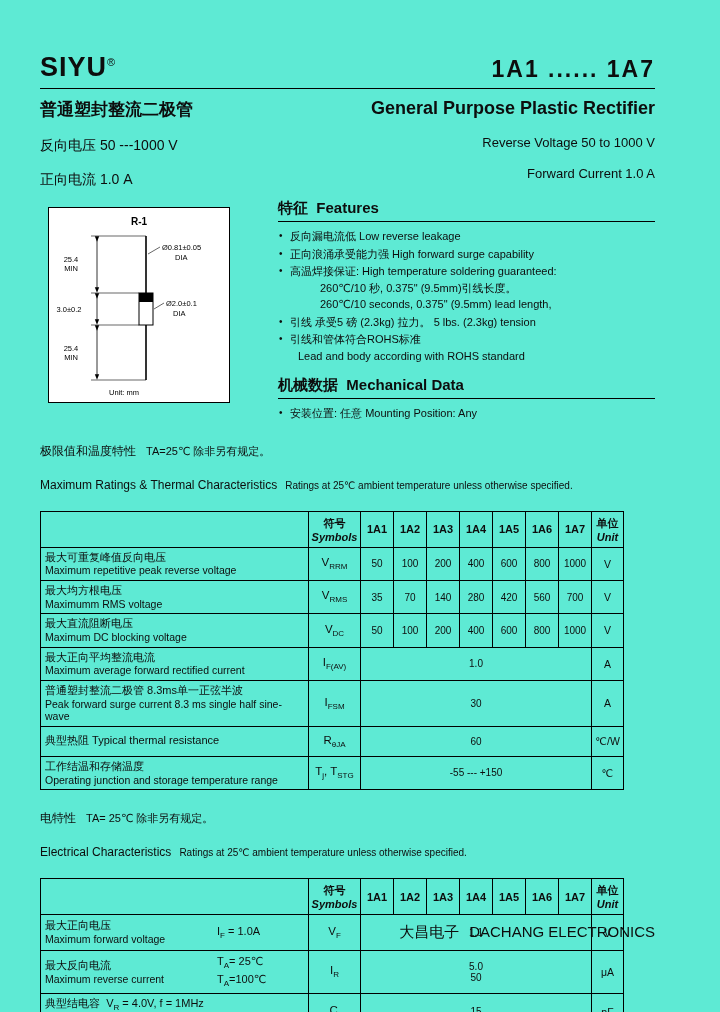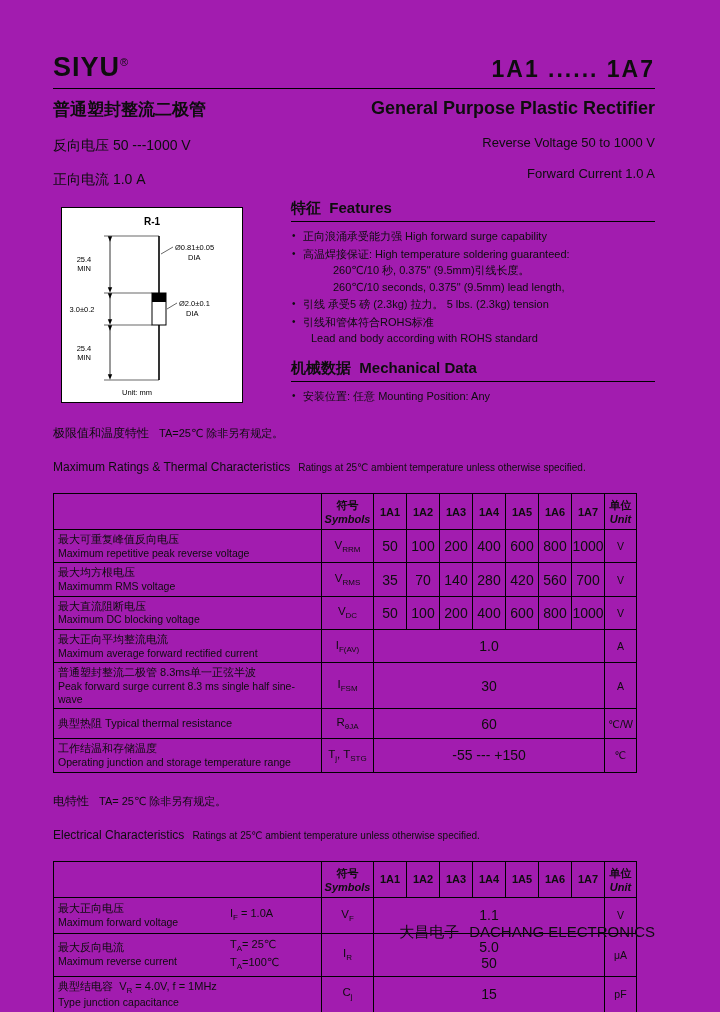--- a/index.html
+++ b/index.html
@@ -1,19 +1,19 @@
 <!DOCTYPE html>
 <html><head>
 <meta charset="utf-8">
 <style>
   * { margin:0; padding:0; box-sizing:border-box; }
   html,body { background:#d9d9d9; }
   body { font-family:"Liberation Sans","DejaVu Sans",sans-serif; color:#0d0d0d; }
-  .page { width:720px; height:1012px; margin:0 auto; background:#a21caf; position:relative;
-          padding:0 65px 0 53px; overflow:hidden; }
+  .page { width:720px; height:1012px; margin:0 auto; background:#5eead4; position:relative;
+          padding:0 65px 0 40px; overflow:hidden; }
 
   
   .topbar { display:flex; justify-content:space-between; align-items:flex-end;
             padding-top:52px; padding-bottom:5px; border-bottom:1.5px solid #000; }
   .brand { font-size:27px; font-weight:bold; letter-spacing:1px; }
   .brand sup { font-size:11px; font-weight:normal; vertical-align:super; }
   .partrange { font-size:23px; font-weight:bold; letter-spacing:2px; }
 
   
   .titleblock { display:flex; justify-content:space-between; margin-top:9px; }
@@ -56,21 +56,21 @@
   
   table.spec { width:583px; border-collapse:collapse; margin-top:18px; table-layout:fixed; }
   table.spec th, table.spec td { border:1px solid #000; }
   table.spec thead th { font-size:11px; font-weight:bold; height:36px; text-align:center; vertical-align:middle; }
   .ital { font-style:italic; }
   td.desc { padding:3px 4px; font-size:11px; vertical-align:middle; }
   td.desc .cn { line-height:1.25; }
   td.desc .en { font-size:10.5px; line-height:1.2; }
   td.sym { text-align:center; font-size:11.5px; vertical-align:middle; }
   sub { font-size:8px; }
-  td.val { text-align:center; font-size:14px; vertical-align:middle; height:30px; }
+  td.val { text-align:center; font-size:10px; vertical-align:middle; height:30px; }
   td.unit { text-align:center; font-size:10.5px; vertical-align:middle; }
   .desc-flex { display:flex; align-items:center; }
   .dtext { width:172px; }
   .cond { font-size:11px; line-height:1.35; }
   table.elec td { height:36px; }
 
   .footer { position:absolute; bottom:70px; right:65px; font-size:15px; }
   .footer .gap { display:inline-block; width:10px; }
 </style>
 </head>
@@ -139,20 +139,23 @@
           <text x="60" y="187" class="dimtxt">Unit:  mm</text>
         </svg>
       </div>
     </div>
 
     <div class="right-col">
       <h3 class="sec-h">
         <span>特征</span>&nbsp;&nbsp;<span>Features</span>
       </h3>
       <ul class="blist">
+        <li>
+            <div>反向漏电流低  Low reverse leakage</div>
+          </li>
         <li>
             <div>正向浪涌承受能力强  High forward surge capability</div>
           </li>
         <li>
           <div>高温焊接保证:  High temperature soldering guaranteed:</div>
           <div class="indent">260℃/10 秒, 0.375" (9.5mm)引线长度。</div>
           <div class="indent">260℃/10 seconds, 0.375" (9.5mm) lead length,</div>
         </li>
         <li>
             <div>引线 承受5 磅 (2.3kg) 拉力。  5 lbs. (2.3kg) tension</div>

